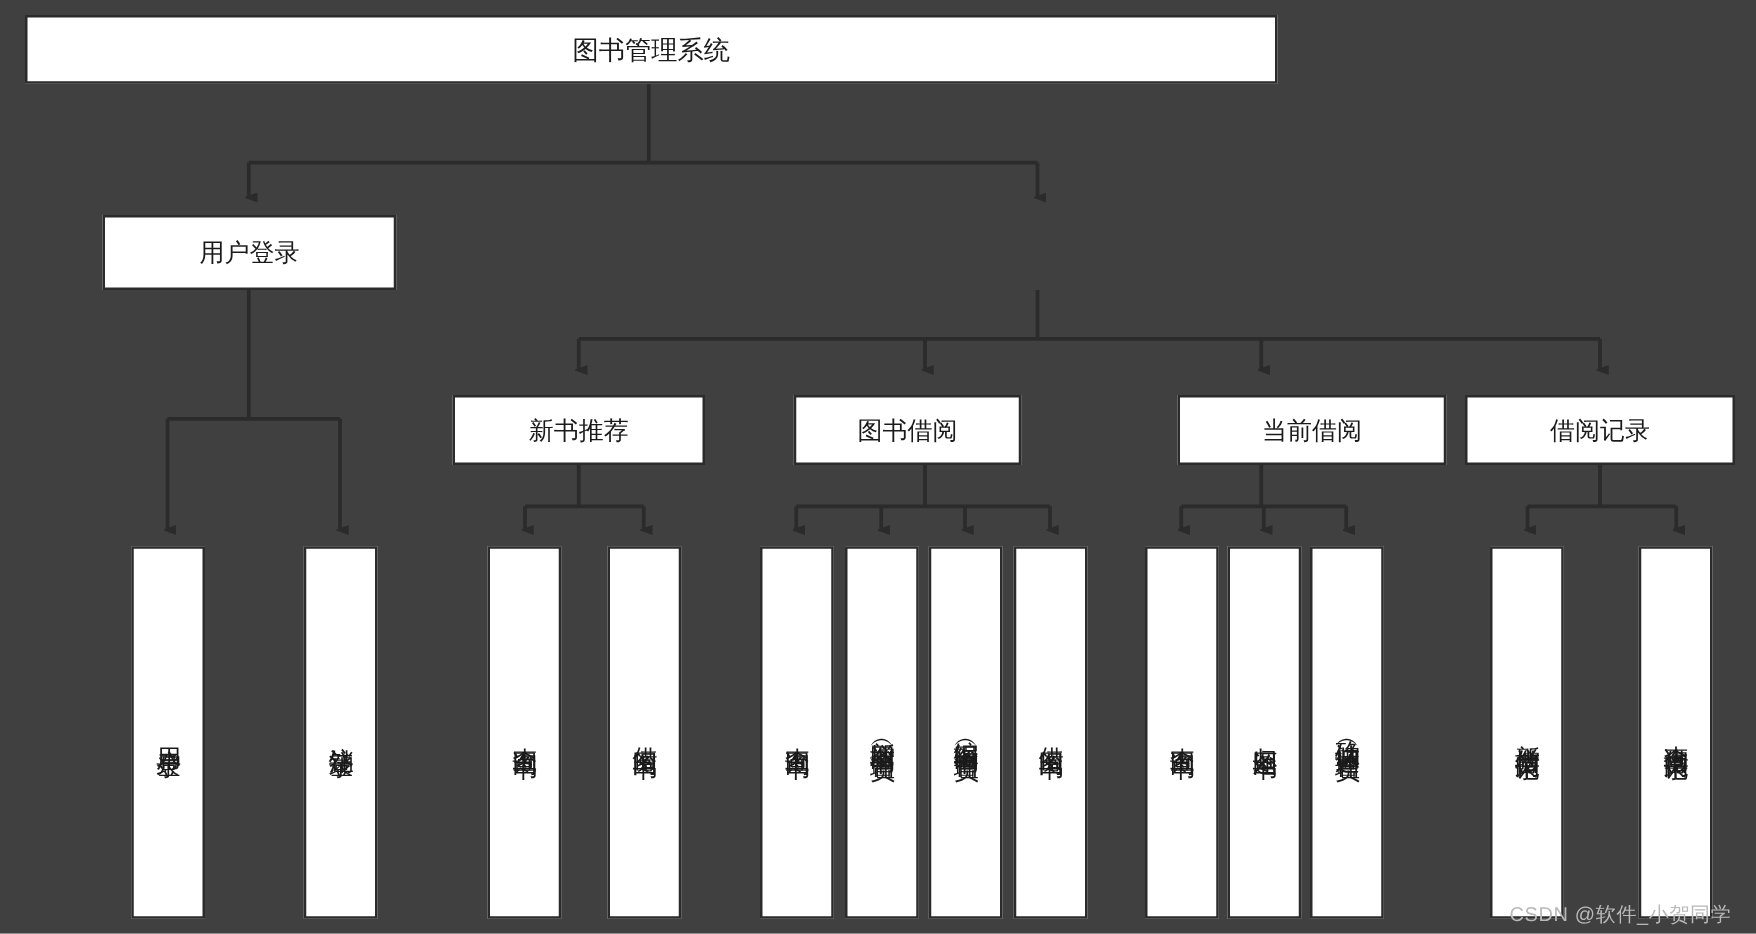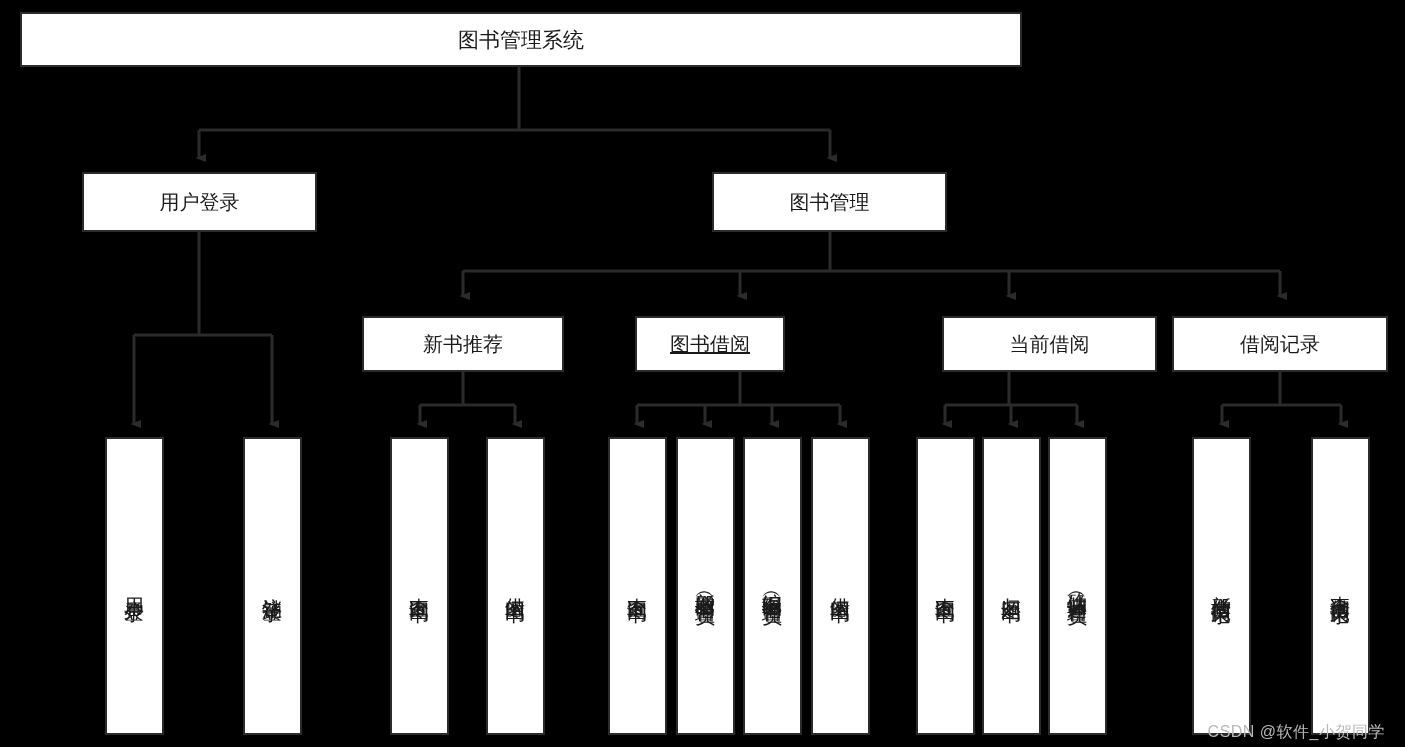--- a/index.html
+++ b/index.html
@@ -7,21 +7,21 @@
     padding: 0;
     background: #ffffff;
   }
   body {
     font-family: "Liberation Sans", "DejaVu Sans", sans-serif;
   }
   #canvas {
     position: relative;
     width: 1405px;
     height: 747px;
-    background: #000000;
+    background: #404040;
     overflow: hidden;
   }
   svg.connectors {
     position: absolute;
     left: 0;
     top: 0;
     width: 1405px;
     height: 747px;
     pointer-events: none;
   }
@@ -124,28 +124,25 @@
     </g>
   </svg>
 
   <div class="node root" style="left:20px; top:12px; width:1002px; height:55px;">
     <span>图书管理系统</span>
   </div>
 
   <div class="node level1" style="left:82px; top:172px; width:235px; height:60px;">
     <span>用户登录</span>
   </div>
-  <div class="node level1" style="left:712px; top:172px; width:235px; height:60px;">
-    <span>图书管理</span>
-  </div>
 
   <div class="node level2" style="left:362px; top:316px; width:202px; height:56px;">
     <span>新书推荐</span>
   </div>
-  <div class="node level2" style="left:635px; top:316px; width:150px; height:56px;text-decoration:underline;">
+  <div class="node level2" style="left:635px; top:316px; width:182px; height:56px;">
     <span>图书借阅</span>
   </div>
   <div class="node level2" style="left:902px; top:316px; width:215px; height:56px;margin-left:40px;">
     <span>当前借阅</span>
   </div>
   <div class="node level2" style="left:1172px; top:316px; width:216px; height:56px;">
     <span>借阅记录</span>
   </div>
 
   <div class="node leaf" style="left:105px; top:437px; width:59px; height:298px;">

